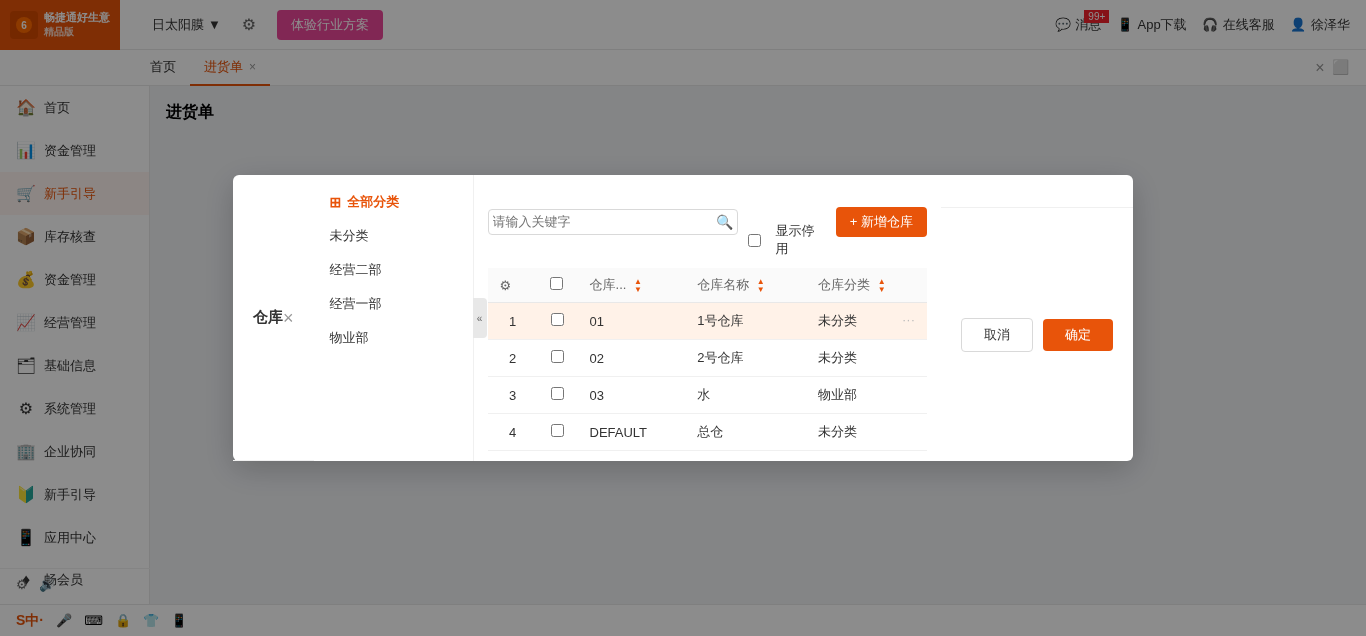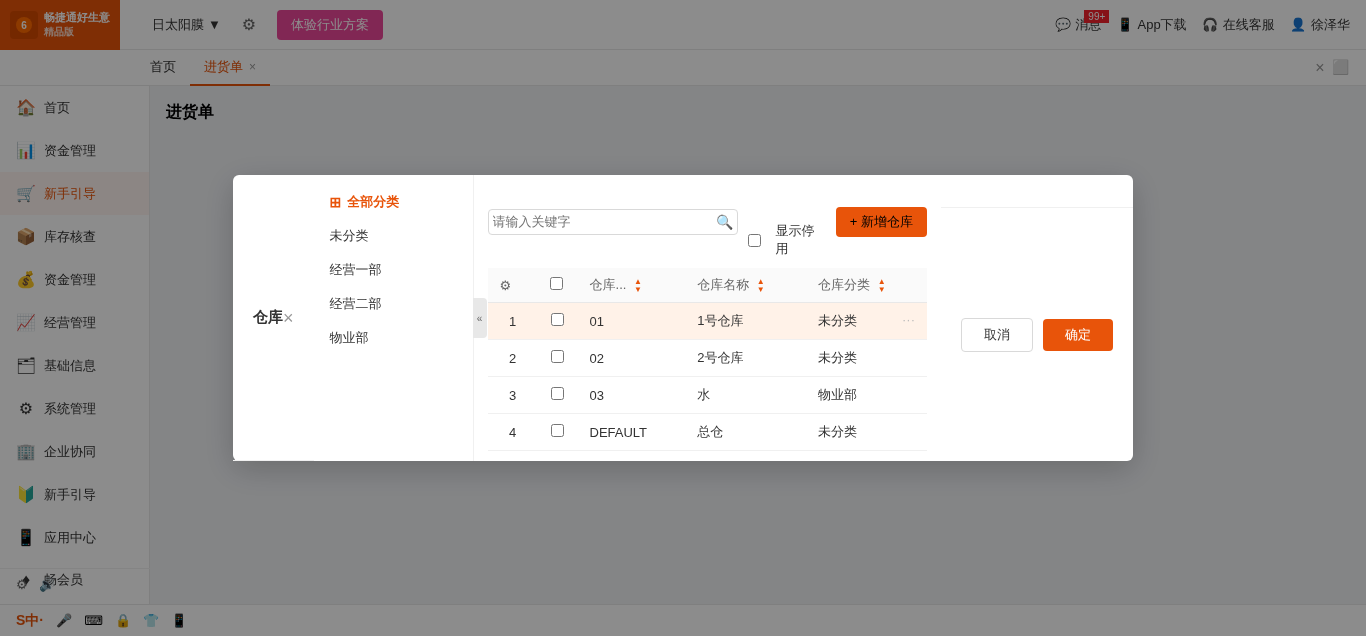--- a/index.html
+++ b/index.html
@@ -304,21 +304,21 @@
       display: flex;
       align-items: center;
       gap: 14px;
       font-size: 13px;
       color: #333;
       margin-top: 37px;
     }
     .add-btn {
       margin-left: auto;
       background: #e8540a;
-      color: #000000;
+      color: #ffffff;
       border: none;
       padding: 6px 14px;
       border-radius: 4px;
       cursor: pointer;
       font-size: 13px;
       white-space: nowrap;
     }
 
     
     .data-table {
@@ -586,22 +586,22 @@
     </div>
 
     <div class="dialog-body">
 
       <div class="category-panel">
         <div class="category-header">
           <span style="font-size:14px;">⊞</span>
           <span>全部分类</span>
         </div>
         <div class="category-item">未分类</div>
+        <div class="category-item">经营二部</div>
         <div class="category-item">经营一部</div>
-        <div class="category-item">经营二部</div>
         <div class="category-item">物业部</div>
 
         <div class="category-collapse">«</div>
       </div>
 
       <div class="table-panel">
 
         <div class="toolbar">
           <div class="search-box">
             <input type="text" placeholder="请输入关键字" style="">

